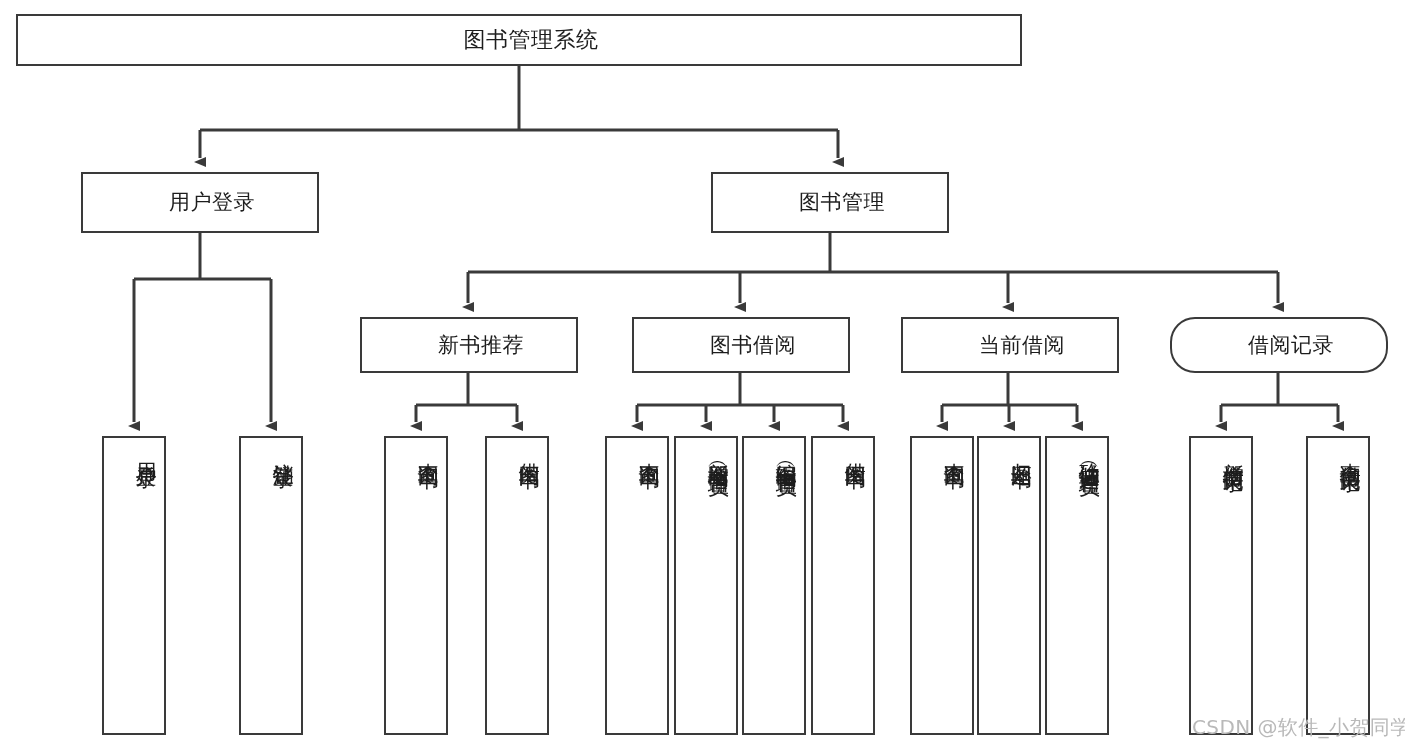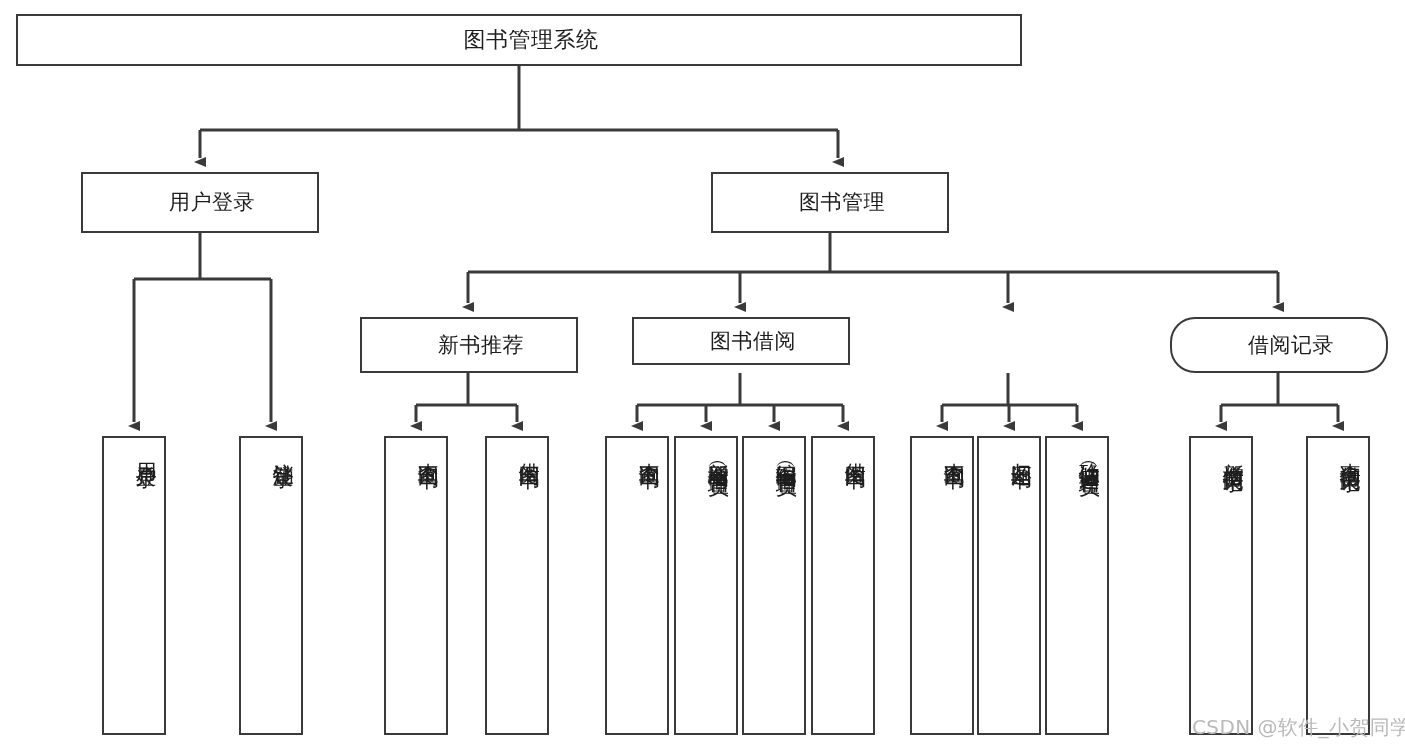--- a/index.html
+++ b/index.html
@@ -139,22 +139,25 @@
   <div class="node horiz" style="left:81px; top:172px; width:238px; height:61px;">
     <span class="node-label">用户登录</span>
   </div>
   <div class="node horiz" style="left:711px; top:172px; width:238px; height:61px;">
     <span class="node-label">图书管理</span>
   </div>
 
   <div class="node horiz" style="left:360px; top:317px; width:218px; height:56px;">
     <span class="node-label">新书推荐</span>
   </div>
-  <div class="node horiz" style="left:632px; top:317px; width:218px; height:48px;">
+  <div class="node horiz" style="left:632px; top:317px; width:218px; height:56px;">
     <span class="node-label">图书借阅</span>
+  </div>
+  <div class="node horiz" style="left:901px; top:317px; width:218px; height:56px;">
+    <span class="node-label">当前借阅</span>
   </div>
   <div class="node horiz" style="left:1170px; top:317px; width:218px; height:56px;border-radius:25px;">
     <span class="node-label">借阅记录</span>
   </div>
 
   <div class="node vert" style="left:102px; top:436px; width:64px; height:299px;">
     <span class="node-label">用户登录</span>
   </div>
   <div class="node vert" style="left:239px; top:436px; width:64px; height:299px;">
     <span class="node-label">注销登录</span>

